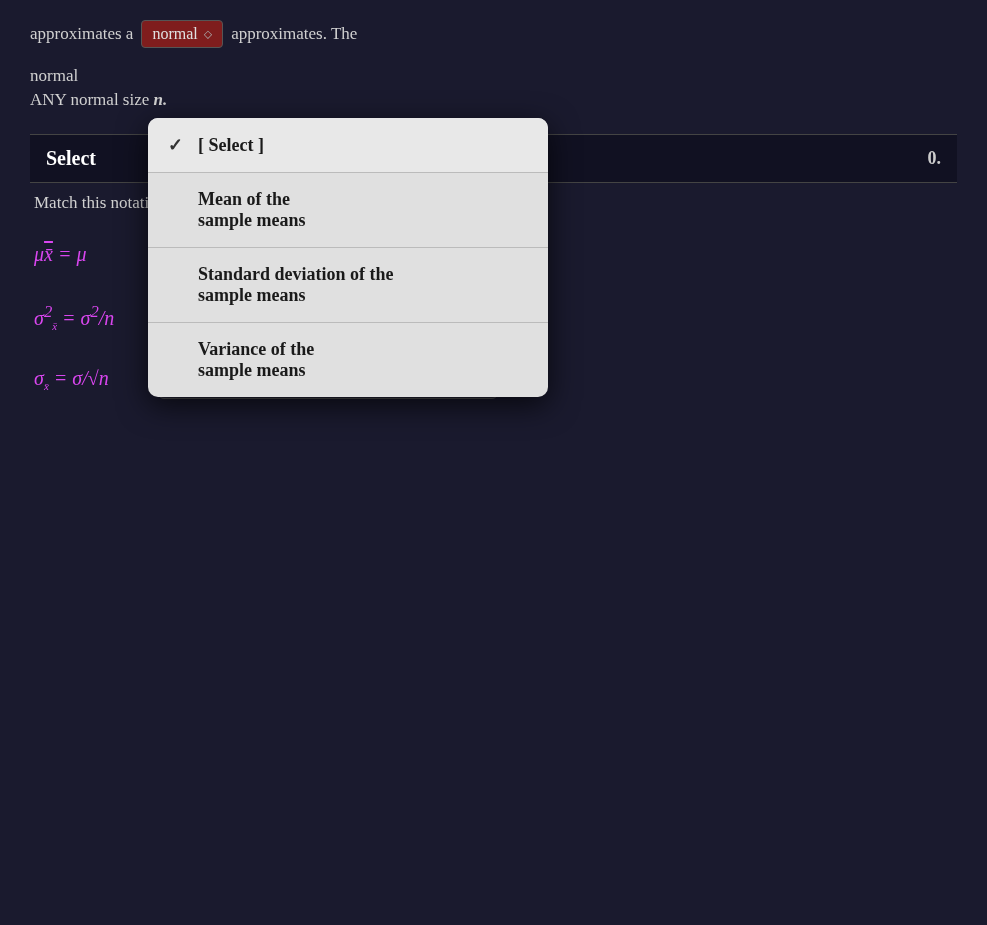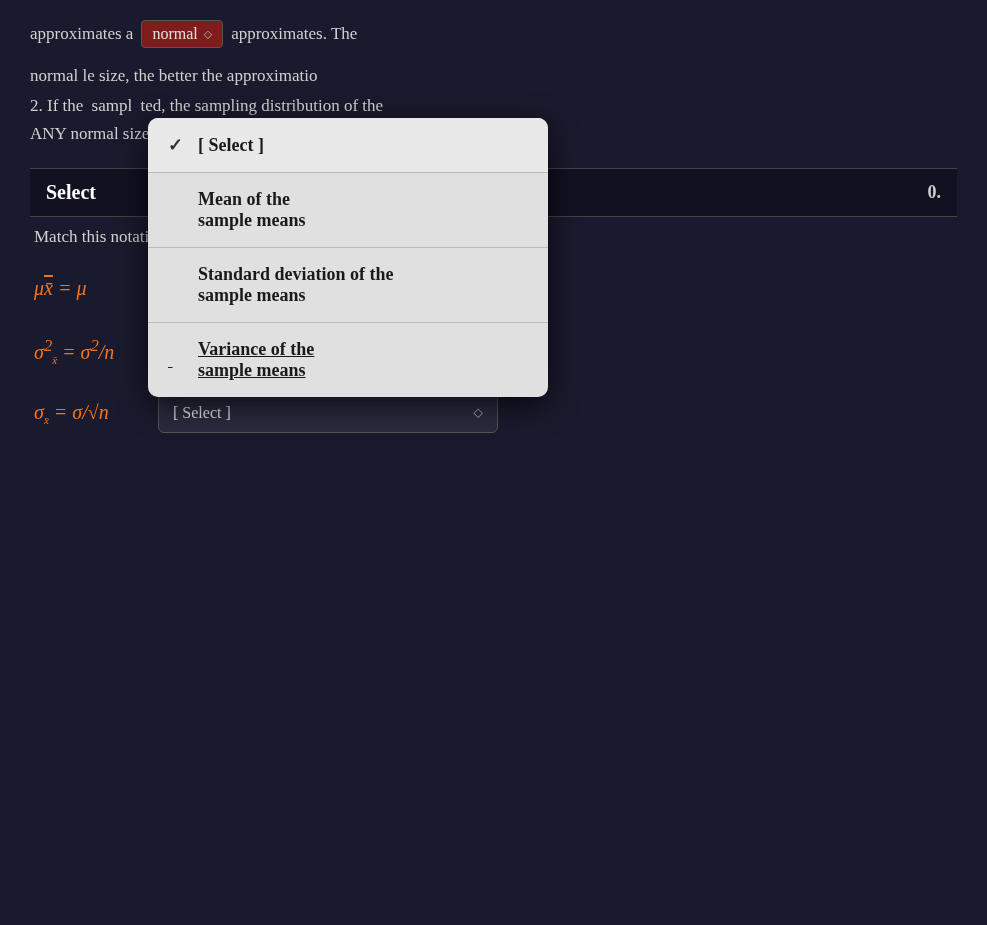--- a/index.html
+++ b/index.html
@@ -88,21 +88,21 @@
     .formula-row {
       display: flex;
       align-items: center;
       gap: 14px;
       margin-bottom: 22px;
       padding: 0 4px;
     }
 
     .formula-text {
       font-size: 20px;
-      color: #f97316;
+      color: #d946ef;
       min-width: 110px;
       font-style: italic;
     }
 
     .select-dropdown {
       background: #2a2a3e;
       color: #e0e0e0;
       border: 2px solid #4a90d9;
       border-radius: 6px;
       padding: 10px 14px;
@@ -143,21 +143,20 @@
       color: #1a1a1a;
       cursor: pointer;
       border-bottom: 1px solid #bbb;
       display: flex;
       align-items: center;
       gap: 10px;
     }
 
     .dropdown-item:last-child {
       border-bottom: none;
-      text-decoration: underline;
     }
 
     .dropdown-item.selected {
       background: #e8e8e8;
     }
 
     .checkmark {
       color: #333;
       font-size: 18px;
       min-width: 20px;
@@ -182,28 +181,22 @@
     <span>approximates a</span>
     <div class="select-box-inline">
       <span>normal</span>
       <span class="arrow">⬦</span>
     </div>
     <span>approximates. The</span>
   </div>
 
   <div style="display:flex; gap:0; margin-bottom:4px;">
     <span class="partial-text">normal</span>
-    <span class="partial-text">&nbsp;<span>le size, the better the approximatio</span></span>
-  </div>
-
-  <div class="item-2">
-    <span>2.  If the</span>
-    <span style="margin-left:4px;">sampl</span>
-    <span style="margin-left:4px;">ted, the sampling distribution of the</span>
-  </div>
+  </div>
+
   <div class="any-sample">
     <span>ANY normal size</span>
     <span class="italic-n">n.</span>
   </div>
 
   <div class="question-header">
     <span>Select</span>
     <span class="score-right">0.</span>
   </div>
 

